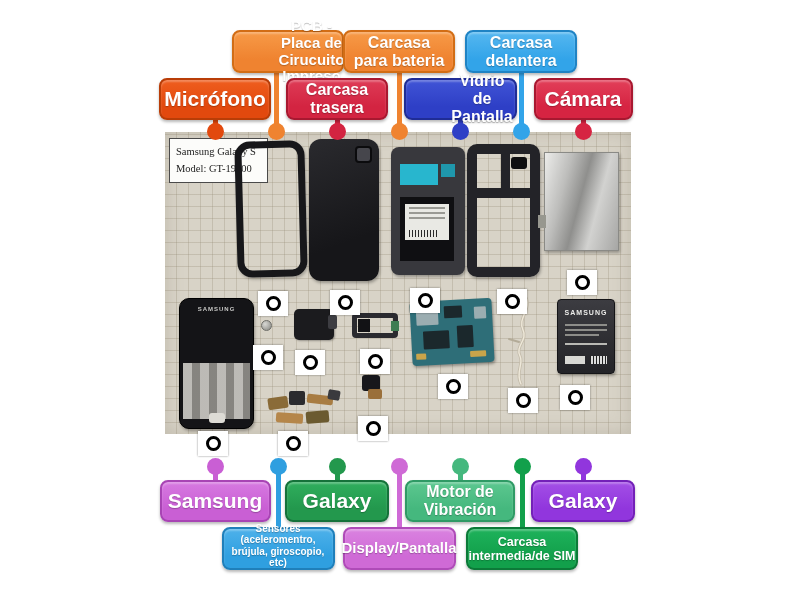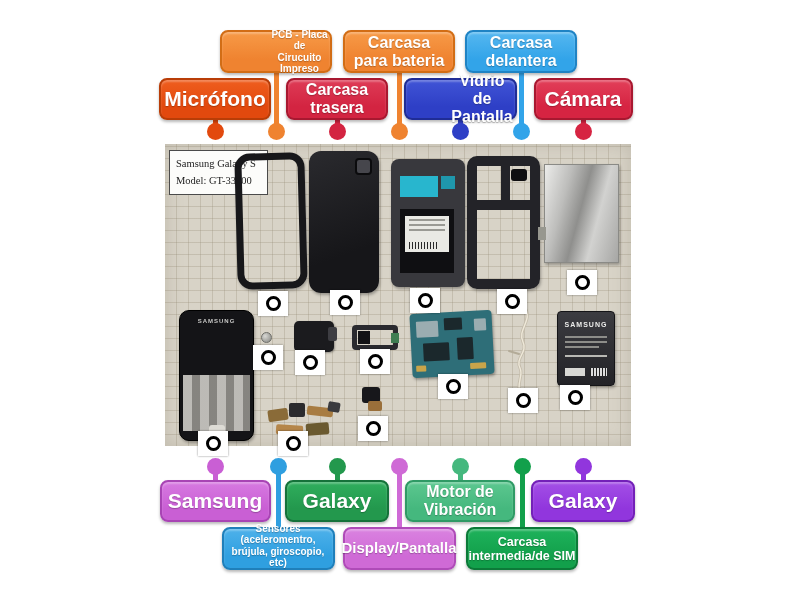--- a/index.html
+++ b/index.html
@@ -1,19 +1,19 @@
 <!DOCTYPE html>
 <html><head>
 <meta charset="utf-8">
 <style>
   html,body{margin:0;padding:0;background:#ffffff;}
   #stage{position:relative;width:800px;height:600px;background:#ffffff;overflow:hidden;
          font-family:"Liberation Sans",sans-serif;}
   
-  #photo{position:absolute;left:165px;top:144px;width:466px;height:302px;
+  #photo{position:absolute;left:165px;top:132px;width:466px;height:302px;
          background-color:#d8d3c7;
          background-image:
            repeating-linear-gradient(0deg,transparent 0 11px,rgba(150,140,118,.30) 11px 12px),
            repeating-linear-gradient(90deg,transparent 0 11px,rgba(150,140,118,.30) 11px 12px);
          box-shadow:inset 0 0 18px rgba(120,110,90,.25);}
   .part{position:absolute;}
   #caption-card{left:4px;top:6px;width:99px;height:45px;background:#fcfcfa;border:1.5px solid #4a4a4a;
                 padding:4px 6px;box-sizing:border-box;font-family:"Liberation Serif",serif;
                 font-size:10.5px;color:#1c1c1c;line-height:1.65;}
   #bezel-frame{left:71px;top:9px;width:70px;height:136px;border:7px solid #17171a;border-radius:15px;
@@ -83,21 +83,21 @@
   .marker .ring{width:15px;height:15px;border:3.5px solid #000;border-radius:50%;box-sizing:border-box;}
 </style>
 </head>
 <body>
 
 <div id="stage">
 
   <div id="photo" class="part">
     <div id="caption-card" class="part">
       <div>Samsung Galaxy S</div>
-      <div>Model: GT-33000</div>
+      <div>Model: GT-19000</div>
     </div>
 
     <div id="bezel-frame" class="part"></div>
 
     <div id="back-cover" class="part">
       <div class="camhole"></div>
     </div>
 
     <div id="midframe-battery" class="part">
       <div class="teal"></div>
@@ -179,21 +179,21 @@
     </div>
   </div>
 
   <div id="annot-layer">
       <div class="stem" style="left: 212.5px; top: 118px; height: 13px; background: rgb(226, 73, 14);"></div>
       <div class="labelbox" style="left: 159px; top: 78px; width: 112px; height: 42px; font-size: 21px; background: linear-gradient(rgb(239, 94, 30), rgb(226, 73, 14) 70%); border: 2px solid rgb(185, 61, 7);">
         <span>Micrófono</span>
       </div>
       <div class="dot" style="left: 206.5px; top: 122.5px; background: rgb(226, 73, 14);"></div>
       <div class="stem" style="left: 273.5px; top: 71px; height: 60px; background: rgb(239, 131, 48);"></div>
-      <div class="labelbox" style="left: 220px; top: 30px; width: 112px; height: 43px; font-size: 10px; background: linear-gradient(rgb(247, 154, 71), rgb(239, 131, 48) 70%); border: 2px solid rgb(210, 109, 21); padding-left: 47px;">
+      <div class="labelbox" style="left: 232px; top: 30px; width: 112px; height: 43px; font-size: 15px; background: linear-gradient(rgb(247, 154, 71), rgb(239, 131, 48) 70%); border: 2px solid rgb(210, 109, 21); padding-left: 47px;">
         <span>PCB - Placa de<br>Cirucuito Impreso</span>
       </div>
       <div class="dot" style="left: 267.5px; top: 122.5px; background: rgb(239, 131, 48);"></div>
       <div class="stem" style="left: 334.5px; top: 118px; height: 13px; background: rgb(211, 36, 65);"></div>
       <div class="labelbox" style="left: 286px; top: 78px; width: 102px; height: 42px; font-size: 16px; background: linear-gradient(rgb(222, 59, 86), rgb(211, 36, 65) 70%); border: 2px solid rgb(168, 24, 48);">
         <span>Carcasa<br>trasera</span>
       </div>
       <div class="dot" style="left: 328.5px; top: 122.5px; background: rgb(211, 36, 65);"></div>
       <div class="stem" style="left: 396.5px; top: 71px; height: 60px; background: rgb(239, 131, 48);"></div>
       <div class="labelbox" style="left: 343px; top: 30px; width: 112px; height: 43px; font-size: 16px; background: linear-gradient(rgb(247, 154, 71), rgb(239, 131, 48) 70%); border: 2px solid rgb(210, 109, 21);">

